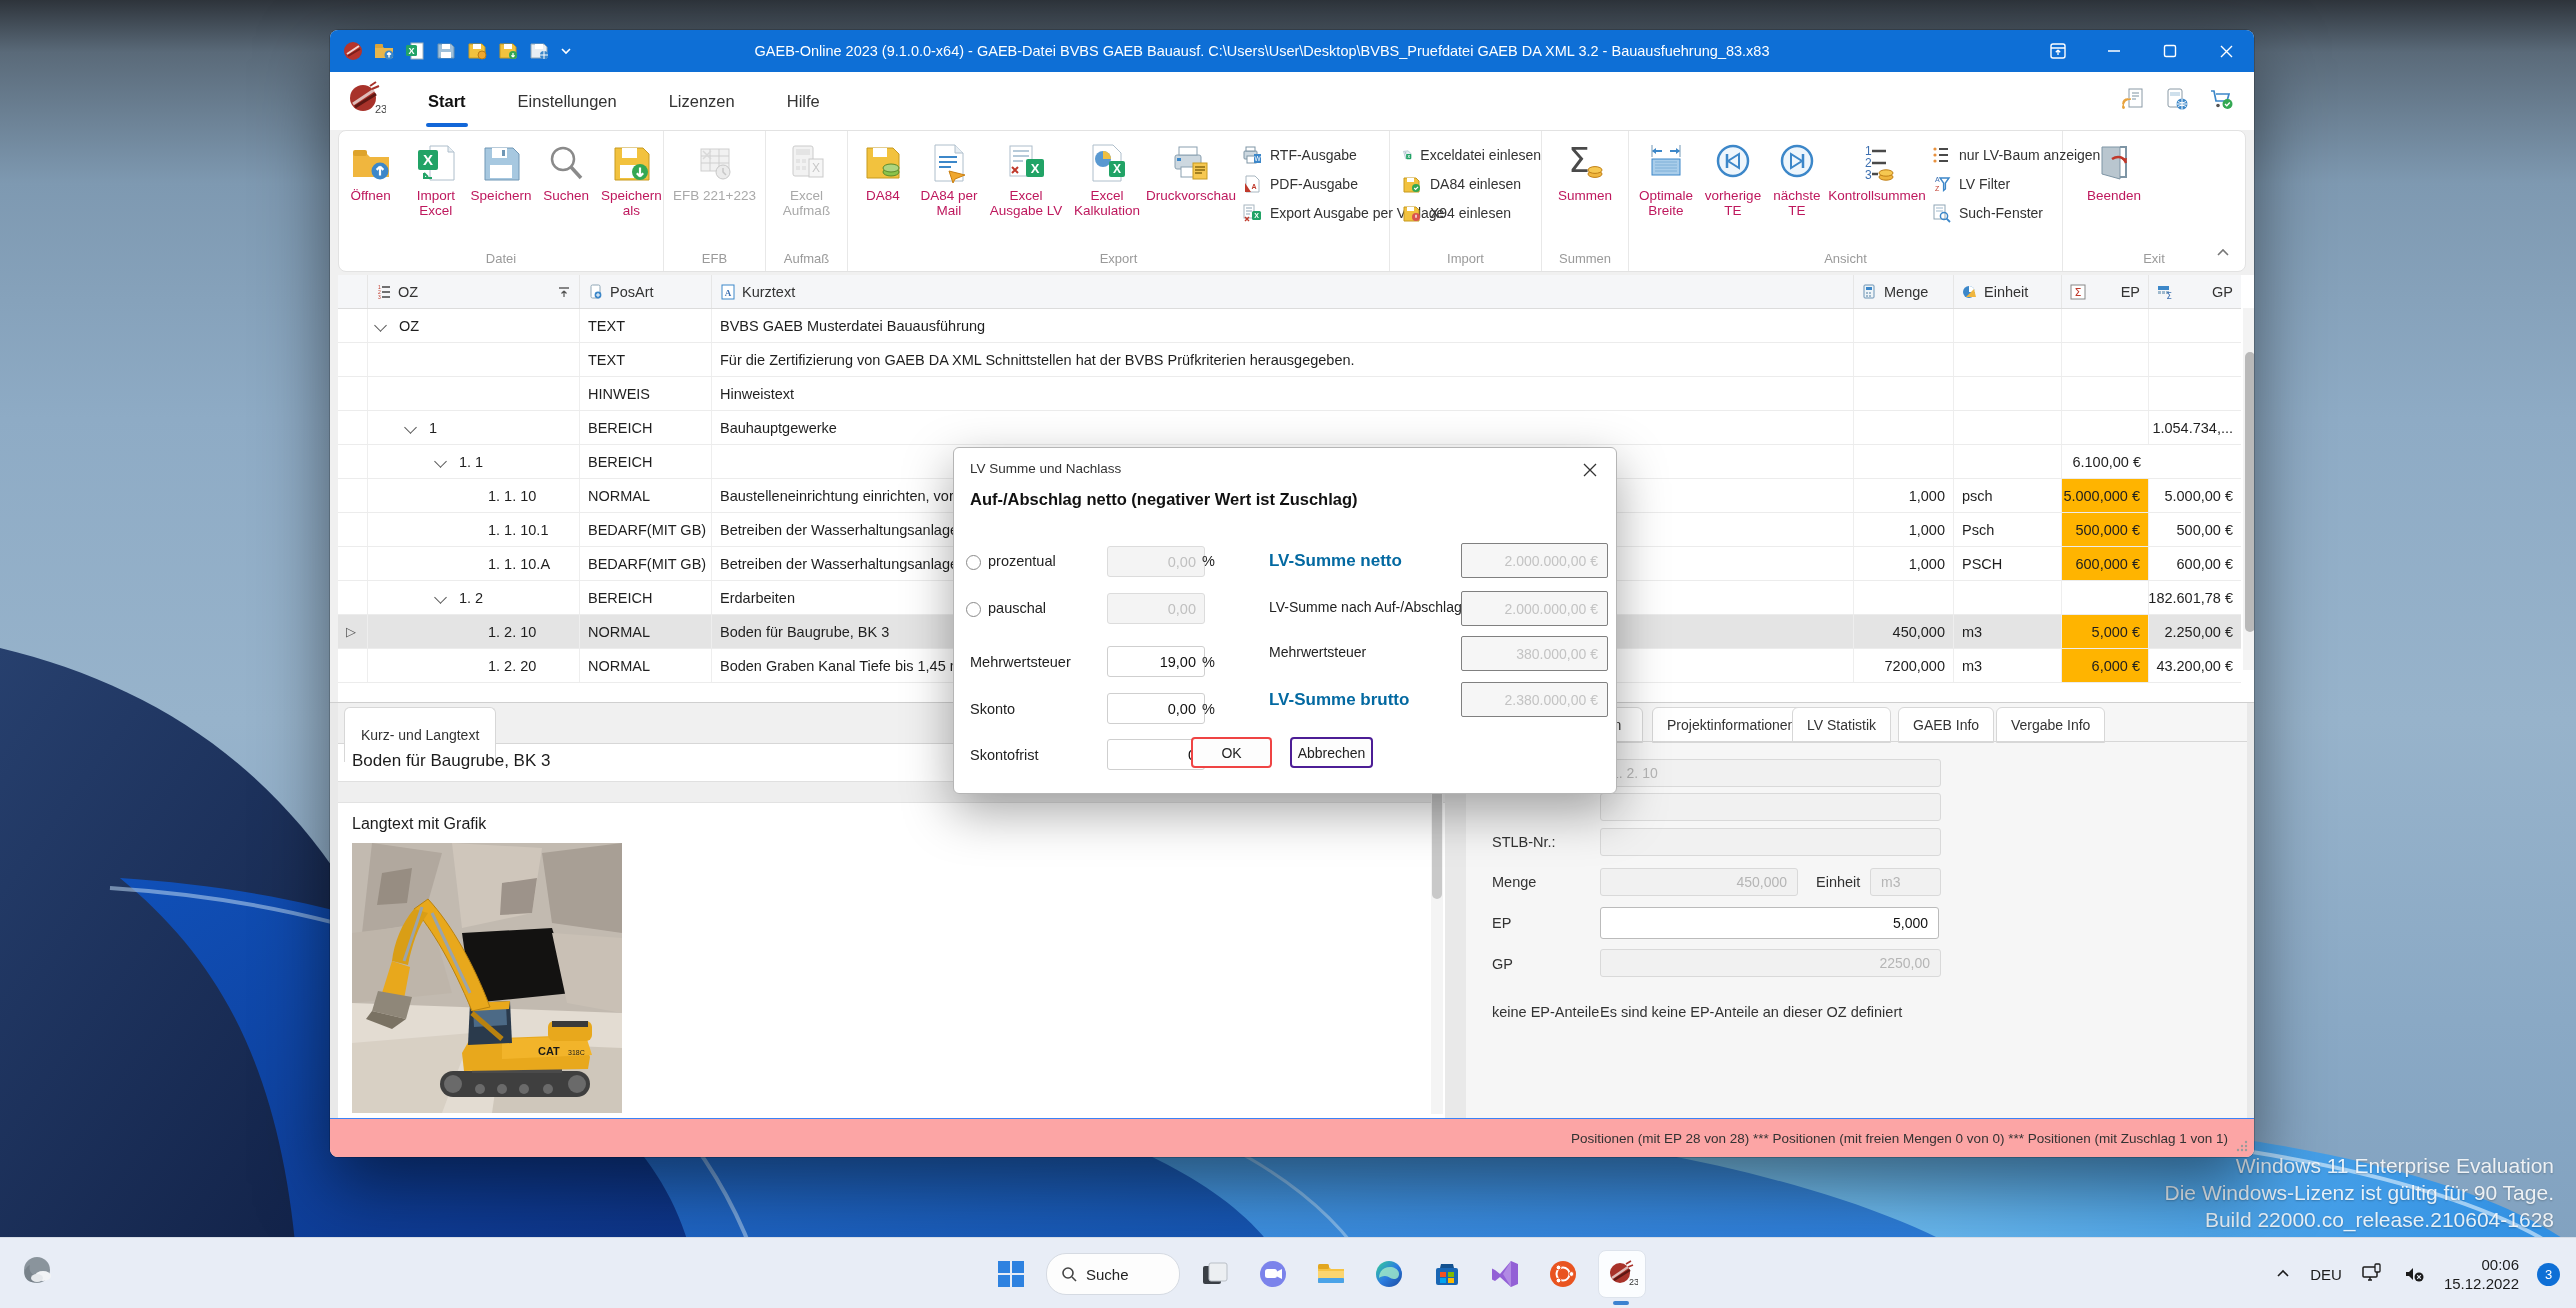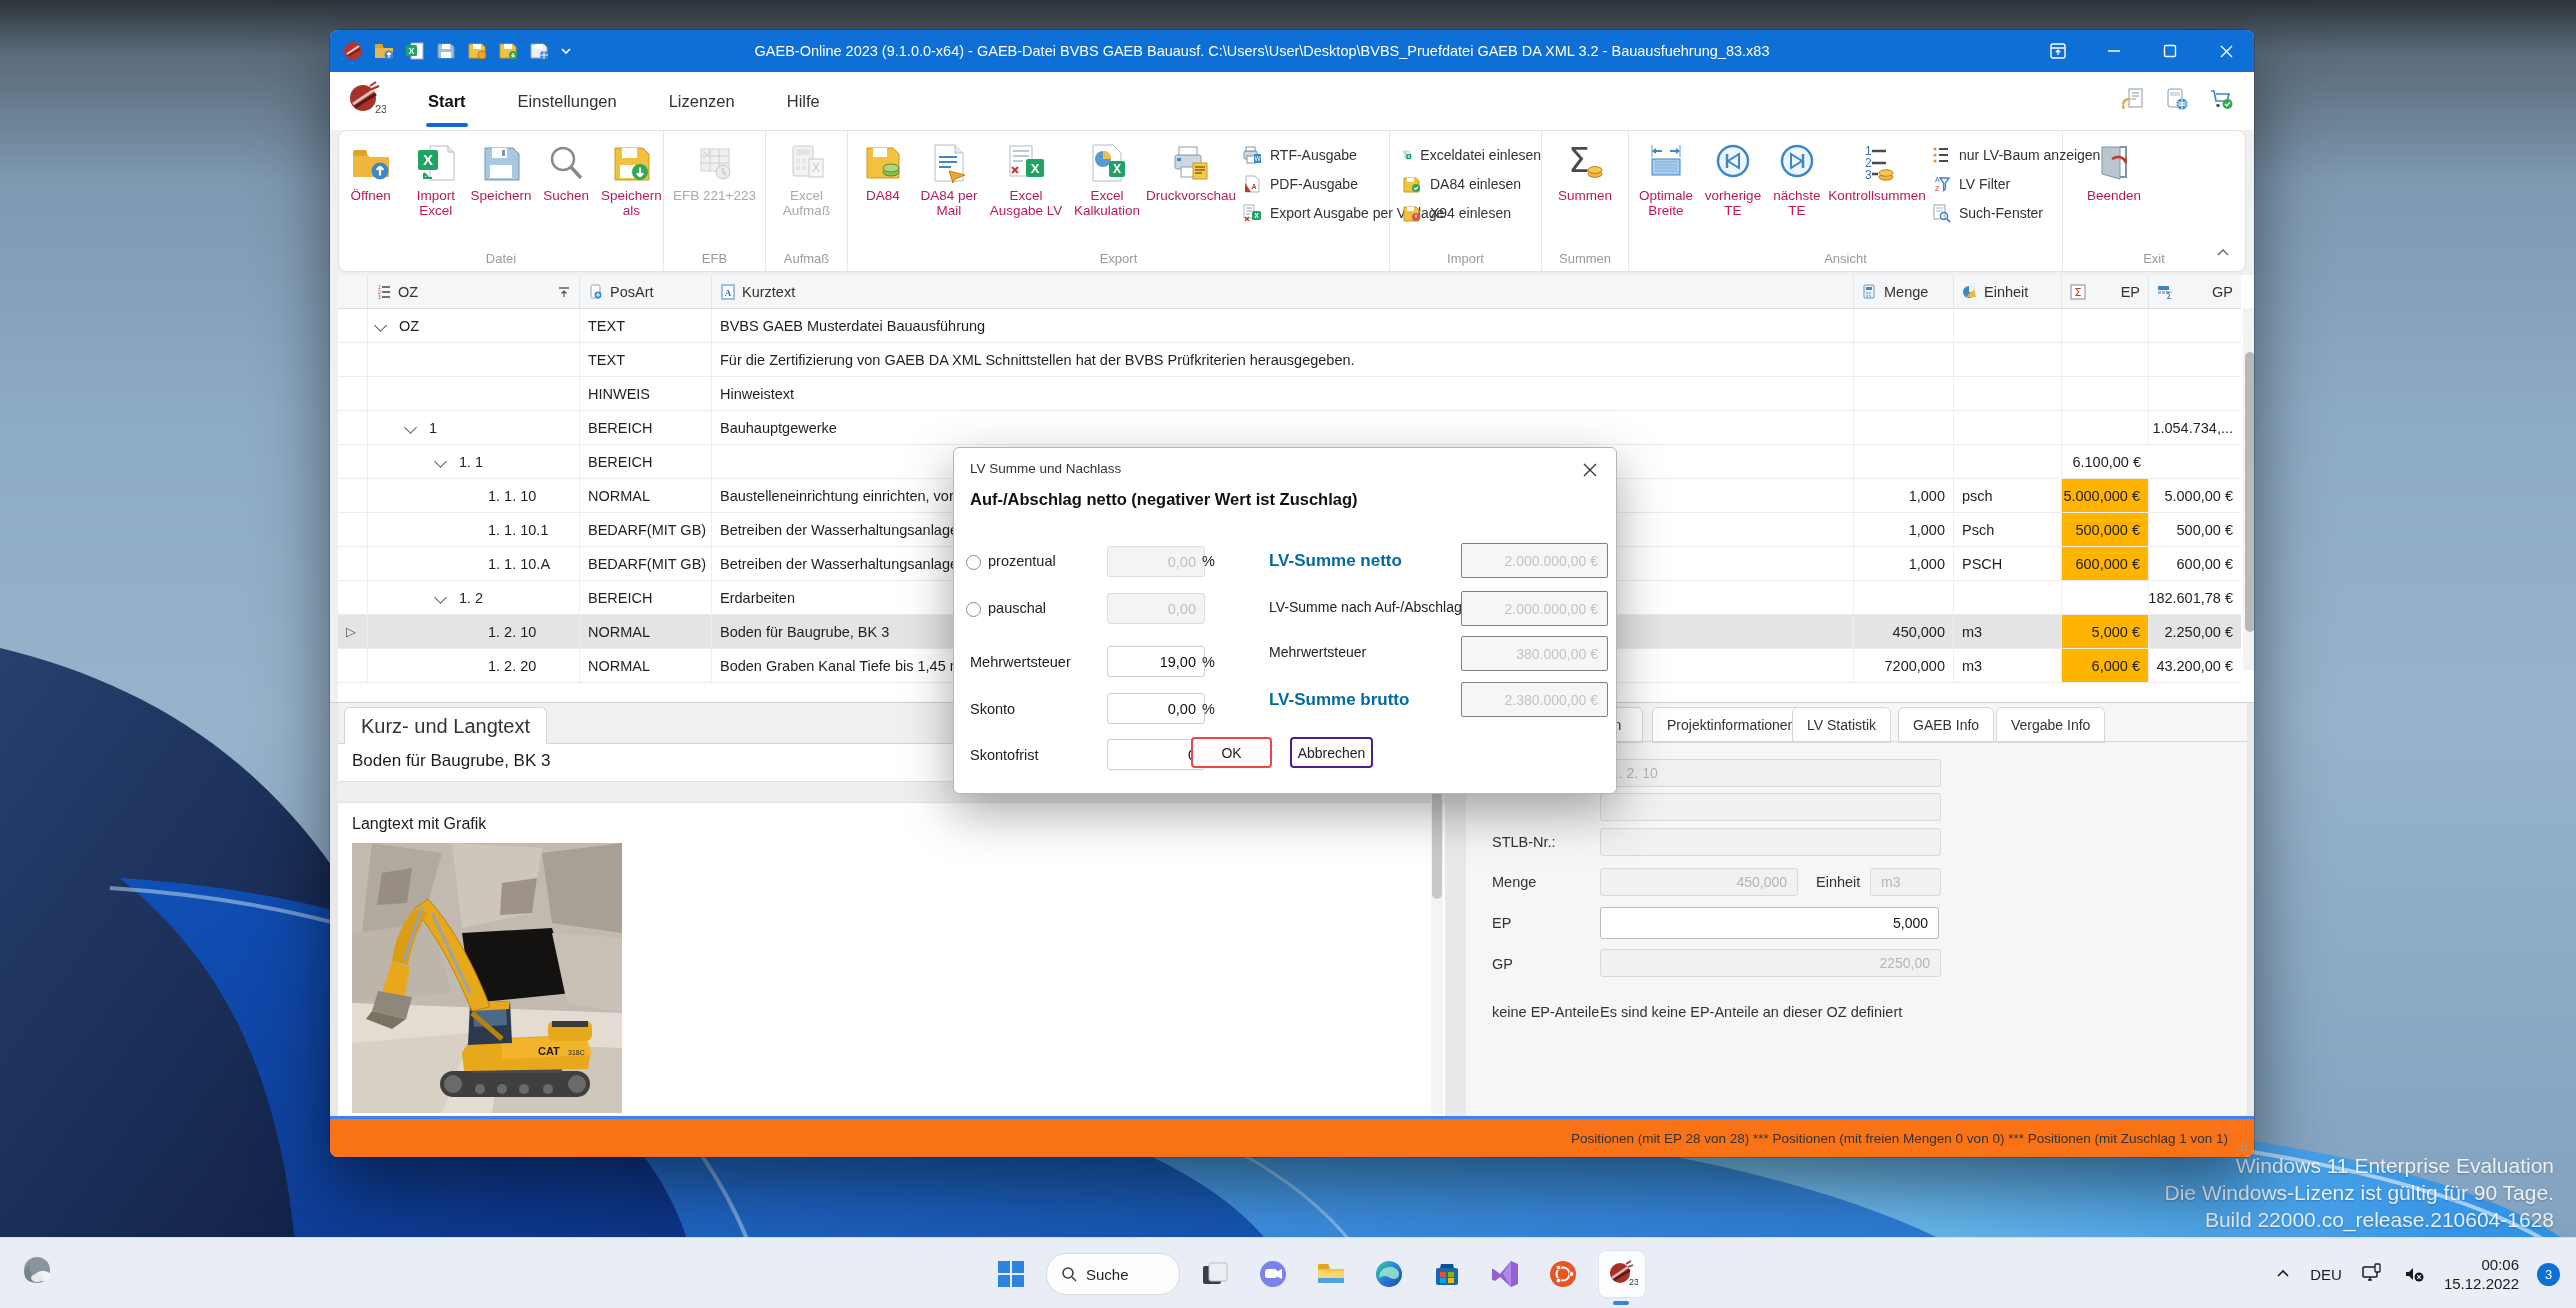--- a/index.html
+++ b/index.html
@@ -55,40 +55,40 @@
   .tc.num{justify-content:flex-end;}
   .tc.ep.orange{background:#ffb400 !important;justify-content:flex-end;}
   .chev{width:8px;height:8px;border-right:1.6px solid #555;border-bottom:1.6px solid #555;transform:rotate(45deg);margin-right:14px;flex:0 0 auto;}
   .rowmark{color:#555;font-size:13px;}
   .vscroll{position:absolute;right:0;top:33px;width:14px;height:362px;background:#f3f3f3;}
   .vscroll .thumb{position:absolute;left:2px;top:44px;width:10px;height:280px;background:#b9b9b9;border-radius:5px;}
   
   .bottomarea{position:absolute;left:0;top:672px;right:0;height:417px;background:#e9e9e9;border-top:1px solid #cfcfcf;}
   .leftpanel{position:absolute;left:8px;top:0;width:1107px;height:417px;background:#fff;}
   .lp-tabstrip{position:absolute;left:0;top:0;right:0;height:40px;background:#f0f0f0;border-bottom:1px solid #d7d7d7;}
-  .lp-tab{position:absolute;left:6px;top:4px;height:36px;padding:0 16px;background:#fff;border:1px solid #d7d7d7;border-bottom:none;
-    border-radius:6px 6px 0 0;display:flex;align-items:center;font-size:20px;color:#333;}
+  .lp-tab{position:absolute;left:6px;top:4px;height:36px;padding:9px 16px;background:#fff;border:1px solid #d7d7d7;border-bottom:none;
+    border-radius:6px 6px 0 0;display:flex;align-items:center;font-size:14px;color:#333;}
   .lp-title{position:absolute;left:14px;top:48px;font-size:17px;color:#1c1c1c;}
   .lp-titleline{position:absolute;left:0;right:0;top:78px;height:1px;background:#e0e0e0;}
   .lp-band{position:absolute;left:0;right:0;top:79px;height:20px;background:#efefef;border-bottom:1px solid #e2e2e2;}
   .lp-sub{position:absolute;left:14px;top:112px;font-size:16px;color:#1c1c1c;}
   .lp-img{position:absolute;left:14px;top:140px;width:270px;height:270px;}
   .lp-scroll{position:absolute;right:2px;top:44px;width:12px;bottom:6px;background:#f4f4f4;}
   .lp-scroll .thumb{position:absolute;left:1px;top:2px;width:10px;height:150px;background:#c9c9c9;border-radius:5px;}
   .rightpanel{position:absolute;left:1136px;top:0;width:781px;height:417px;background:#f6f6f6;}
   .rp-tab{position:absolute;top:4px;height:34px;padding:0 14px;background:#fff;border:1px solid #d7d7d7;border-radius:6px 6px 0 0;
     display:flex;align-items:center;font-size:14px;color:#333;white-space:nowrap;}
   .rp-tabline{position:absolute;left:0;right:0;top:38px;height:1px;background:#d7d7d7;}
   .rp-label{position:absolute;font-size:14.5px;color:#333;}
   .rp-box{position:absolute;height:26px;background:#f1f1f1;border:1px solid #d9d9d9;border-radius:3px;
     font-size:14px;color:#b5b5b5;display:flex;align-items:center;padding:0 10px;}
   .rp-box.right{justify-content:flex-end;}
   .rp-box.white{background:#fff;border-color:#bbb;color:#111;}
   
-  .statusbar{position:absolute;left:0;right:0;bottom:0;height:38px;background:#f97316;border-top:3px solid #3b82f6;}
+  .statusbar{position:absolute;left:0;right:0;bottom:0;height:38px;background:#fca5a5;border-top:1px solid #3b82f6;}
   .statustext{position:absolute;right:26px;top:0;height:38px;display:flex;align-items:center;font-size:13.5px;color:#333;}
   .grip{position:absolute;right:6px;bottom:5px;}
   
   #dialog{position:absolute;left:953px;top:447px;width:662px;height:345px;background:#fff;border:1px solid #b5b5b5;
     border-radius:6px;box-shadow:0 18px 50px rgba(0,0,0,.35);z-index:50;}
   .dlg-title{position:absolute;left:16px;top:13px;font-size:13.5px;color:#333;}
   .dlg-close{position:absolute;right:14px;top:10px;width:24px;height:24px;display:flex;align-items:center;justify-content:center;color:#333;}
   .dlg-head{position:absolute;left:16px;top:42px;font-size:16.5px;font-weight:bold;color:#111;}
   .dlg-label{position:absolute;left:34px;font-size:14.5px;color:#222;}
   .dlg-label.noind{left:16px;}

